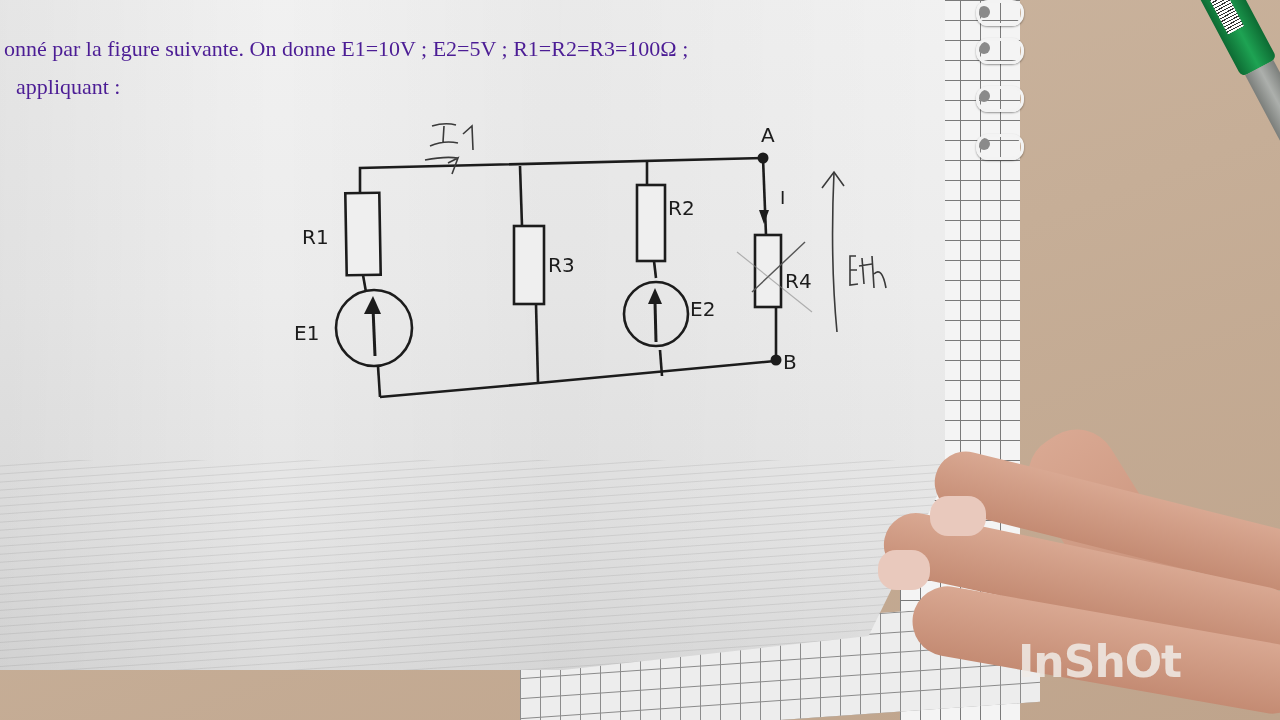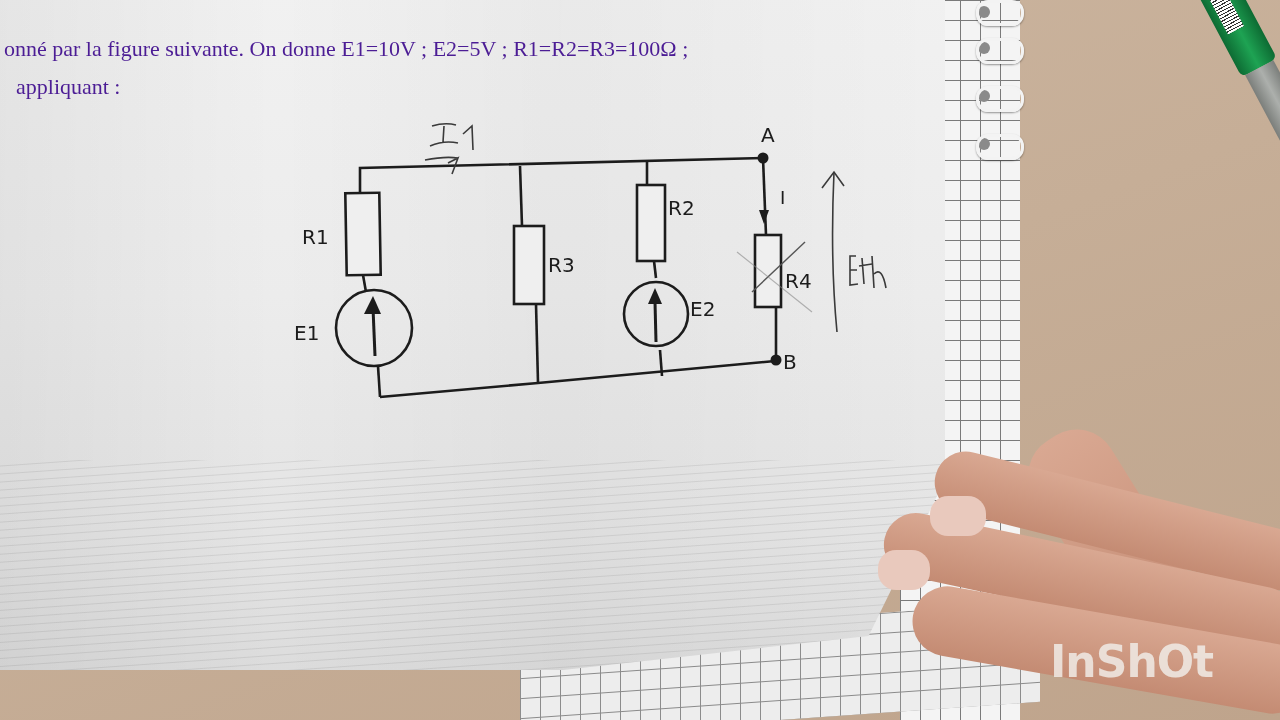--- a/index.html
+++ b/index.html
@@ -29,21 +29,21 @@
   .line2 { left:8px; top:74px;margin-left:8px; }
   .spiral { position:absolute; width:42px; height:20px; border:3px solid #f3f3f3; border-radius:12px; box-shadow:0 1px 2px rgba(0,0,0,0.4); }
   .hole { position:absolute; width:12px; height:12px; background:#8a8a8a; border-radius:50%; }
   .pen { position:absolute; left:1190px; top:-20px; width:40px; height:290px; transform:rotate(-28deg); transform-origin:top left; }
   .pen .cap { width:40px; height:110px; background:linear-gradient(90deg,#0d6b33,#1ea353,#0d6b33); border-radius:6px; }
   .pen .label { position:absolute; left:8px; top:6px; width:18px; height:60px; background:repeating-linear-gradient(0deg,#fff 0 2px,#333 2px 3px); }
   .pen .body { width:32px; margin-left:4px; height:180px; background:linear-gradient(90deg,#6e7676,#a8b0b0,#6e7676); opacity:.85; }
   .hand { position:absolute; left:870px; top:410px; width:420px; height:320px; }
   .finger { position:absolute; background:linear-gradient(180deg,#d9a892,#c48b73); border-radius:40px; }
   .nail { position:absolute; background:#e9c9bd; border-radius:18px; }
-  .watermark { position:absolute; left:1050px; top:636px; font-family:"DejaVu Sans", sans-serif; font-weight:bold; font-size:44px; color:rgba(240,235,230,0.85); letter-spacing:-1px; }
+  .watermark { position:absolute; left:1018px; top:636px; font-family:"DejaVu Sans", sans-serif; font-weight:bold; font-size:44px; color:rgba(240,235,230,0.85); letter-spacing:-1px; }
   svg.circuit { position:absolute; left:0; top:0; }
   .lbl { font-family:"DejaVu Sans", sans-serif; font-size:20px; fill:#1c1c1c; }
   .hand-ink { fill:none; stroke:#3a3a3a; stroke-width:1.6; }
 </style>
 </head>
 <body>
 
 <div class="desk"></div>
 
 <div class="pen">

